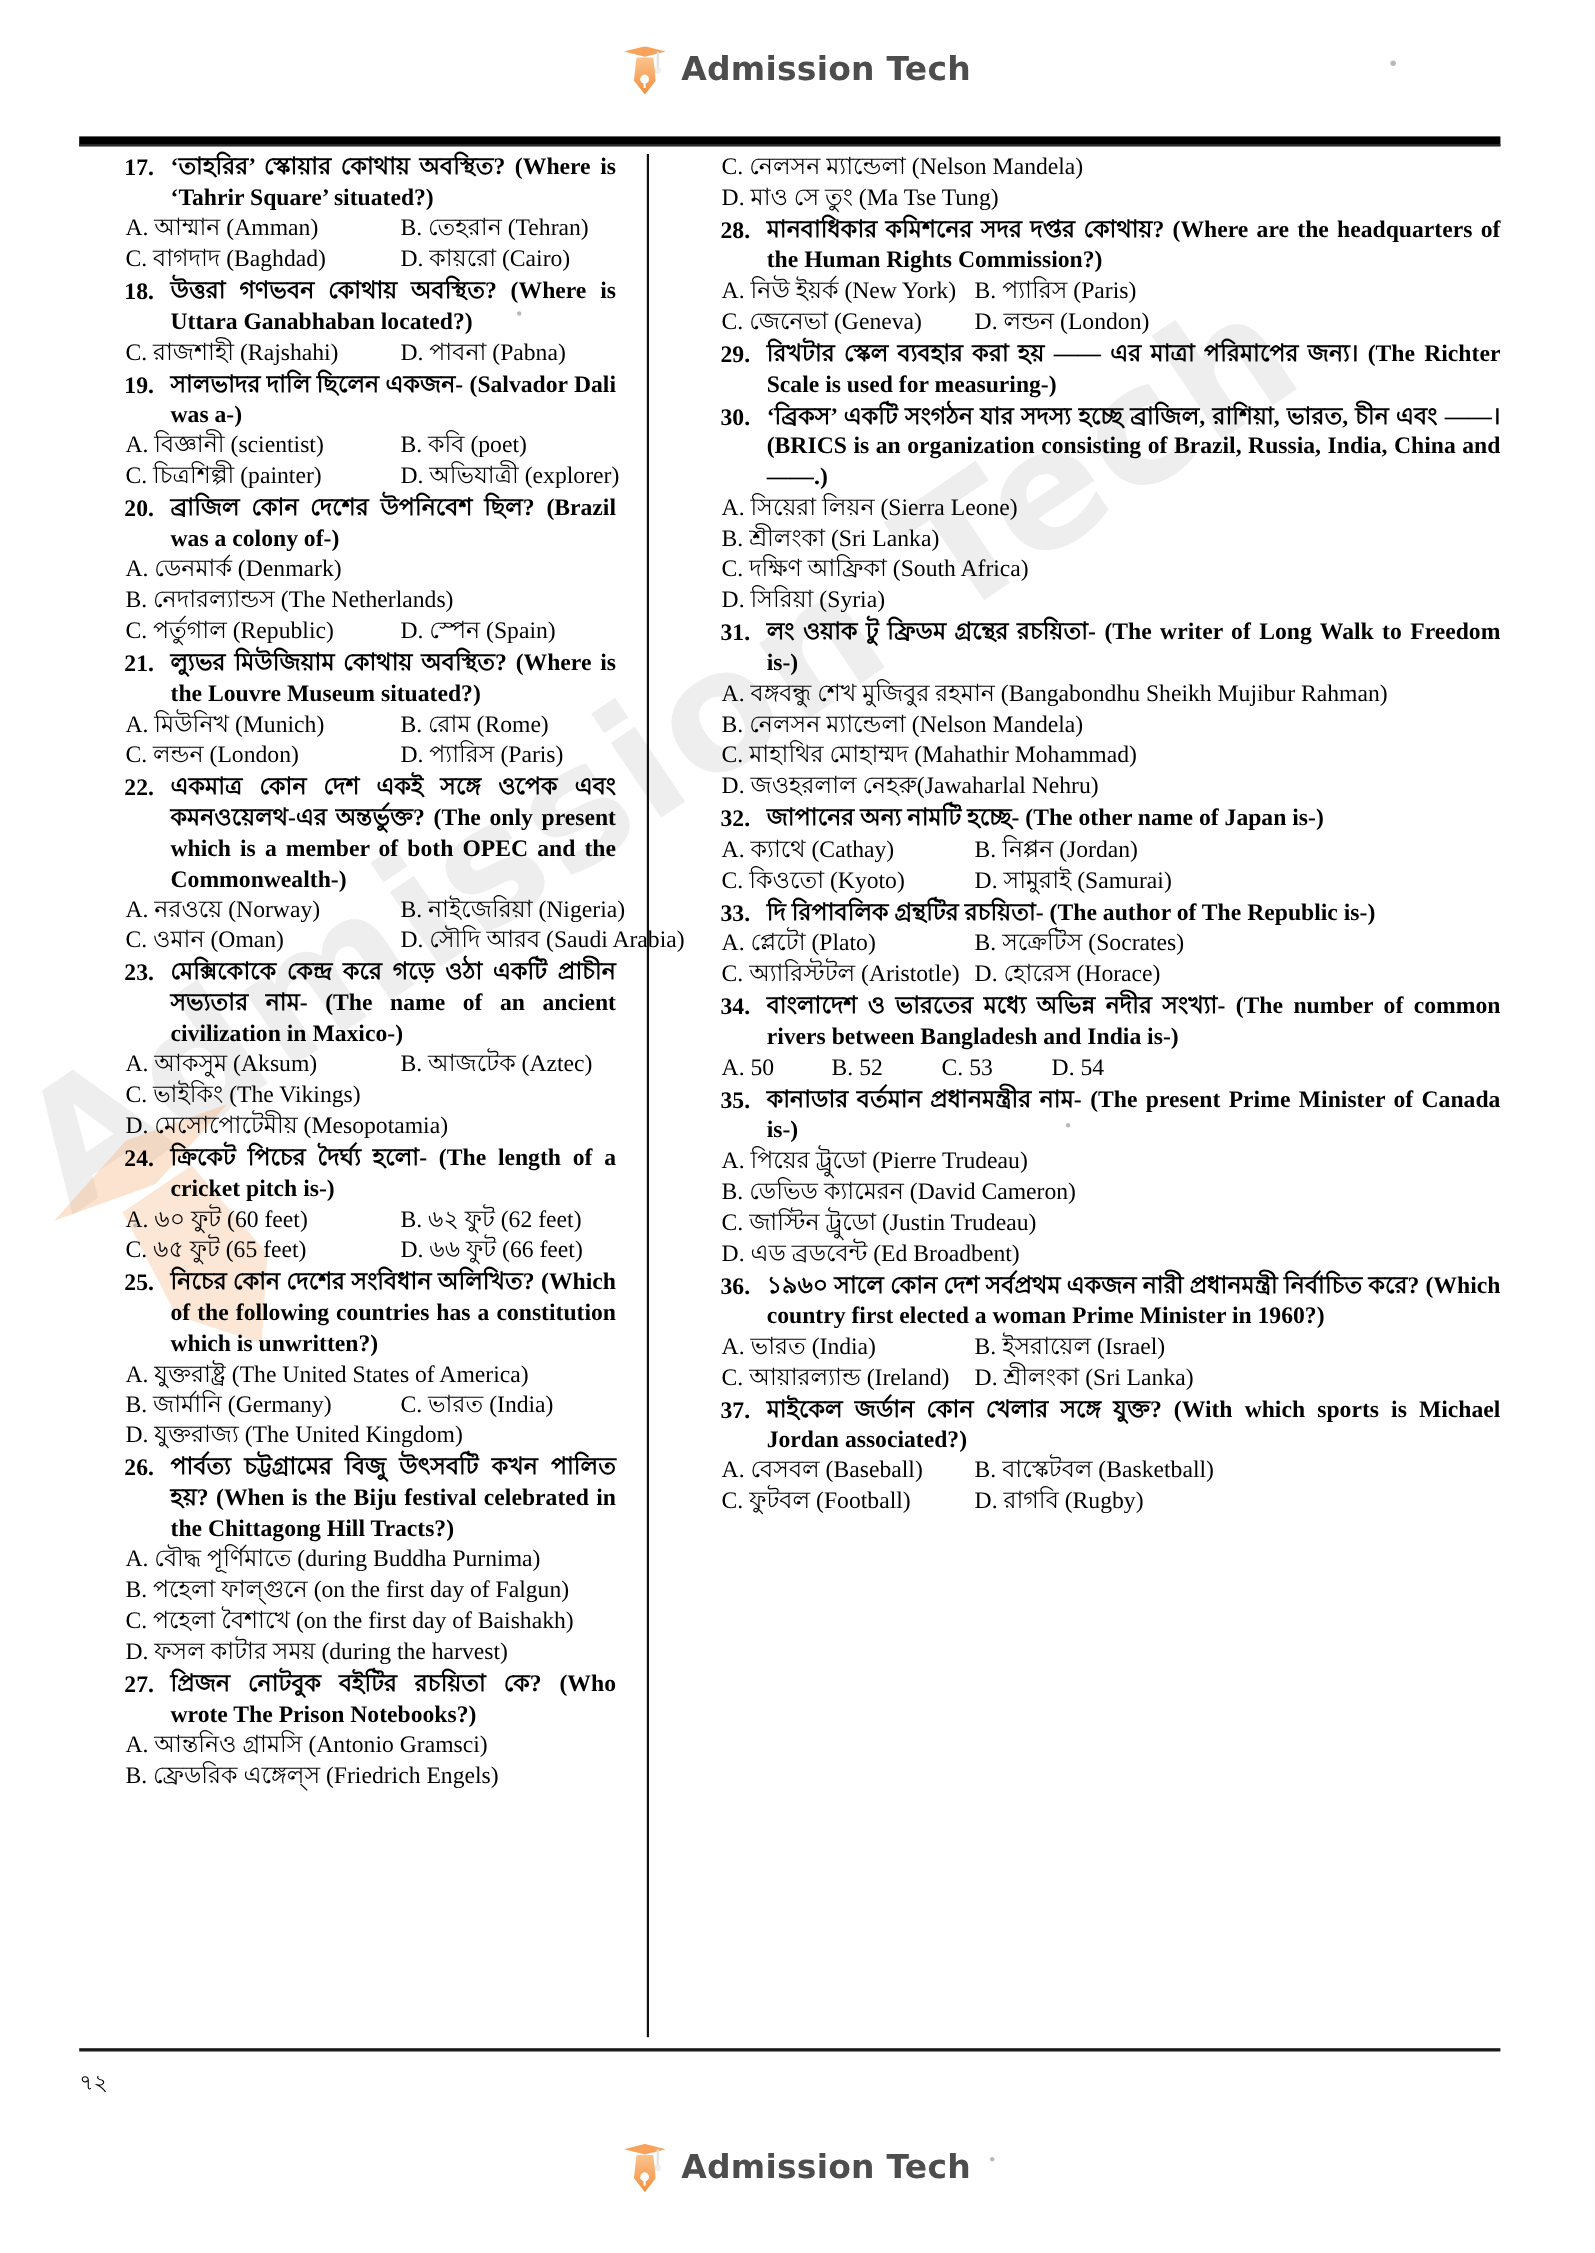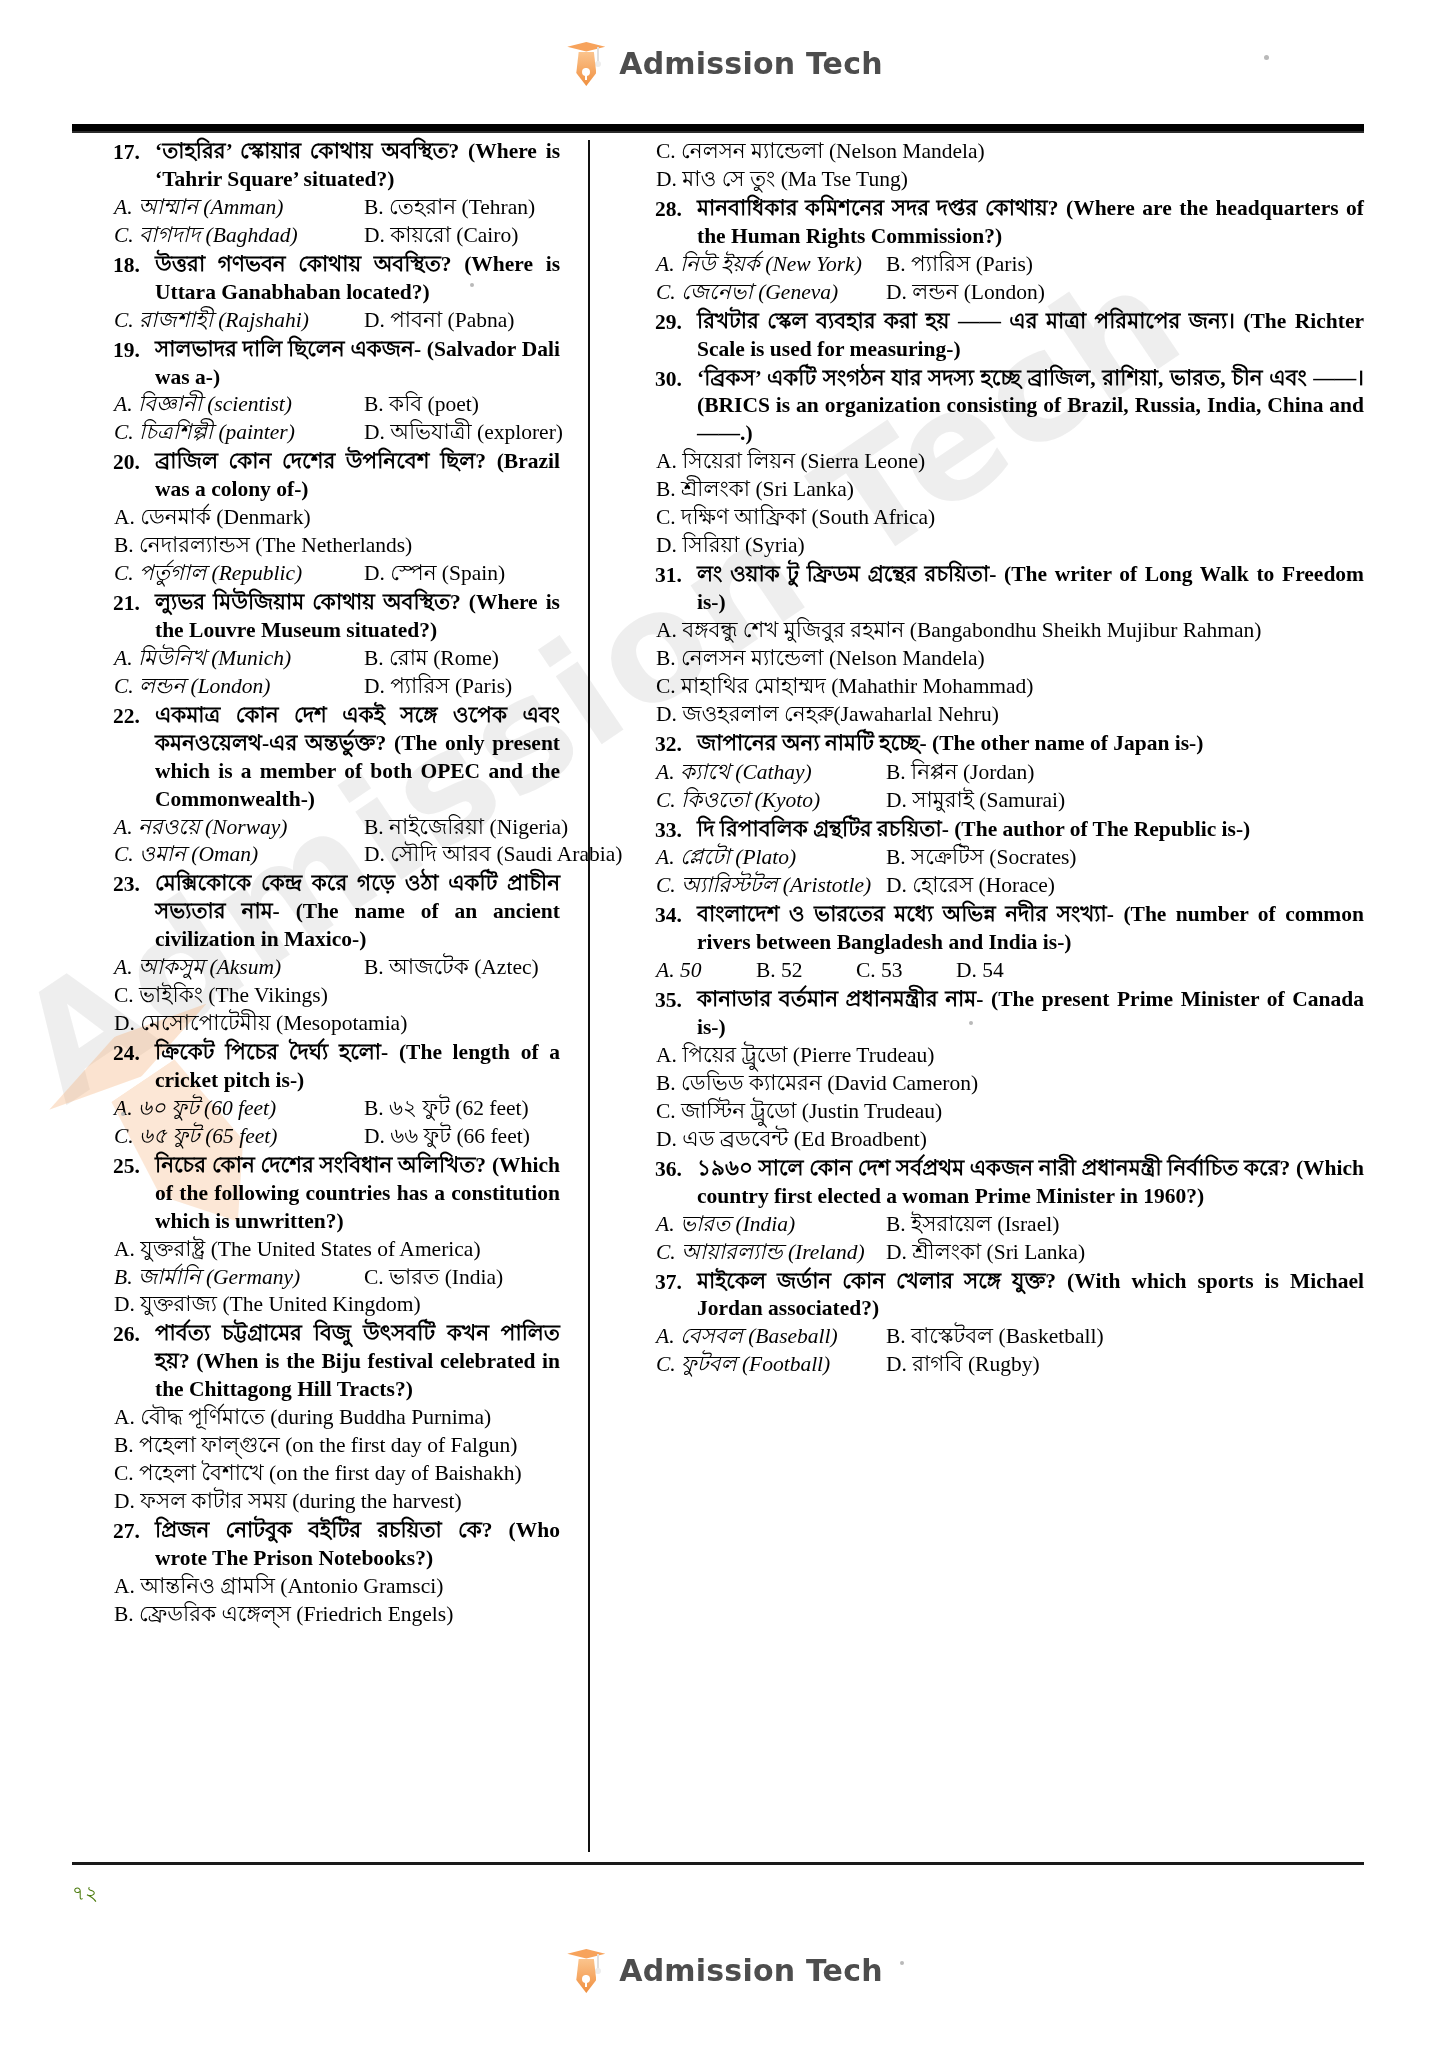--- a/index.html
+++ b/index.html
@@ -61,21 +61,21 @@
   
   .rule-top{
     position:absolute;left:72px;top:124px;width:1292px;height:7px;
     background:#000;border-bottom:2px solid #2b2b2b;
   }
   .rule-bottom{
     position:absolute;left:72px;top:1862px;width:1292px;height:3px;background:#1a1a1a;
   }
   .page-number{
     position:absolute;left:72px;top:1878px;
-    font-size:20px;font-family:"Liberation Serif",serif;color:#4d7c0f;
+    font-size:20px;font-family:"Liberation Serif",serif;color:#000000;
   }
 
   
   .cols{
     position:absolute;left:72px;top:138px;width:1292px;height:1716px;
     display:flex;
   }
   .col{
     width:506px;
     box-sizing:border-box;
@@ -117,21 +117,21 @@
     line-height:1.30;
   }
   .opt-row{
     display:flex;
   }
   .opt{
     font-weight:normal;
     white-space:nowrap;
   }
   
-  .opt-row.two > .opt:first-child{flex:0 0 auto;font-style:italic;}
+  .opt-row.two > .opt:first-child{flex:0 0 auto;}
   .opt-row.two > .opt:last-child{flex:0 0 auto;}
   .opt-row.full > .opt{flex:1 1 auto;white-space:normal;}
 
   
   .w250{width:250px;}
   .w230{width:230px;}
   .w100{width:100px;}
 
   
   .wm{

